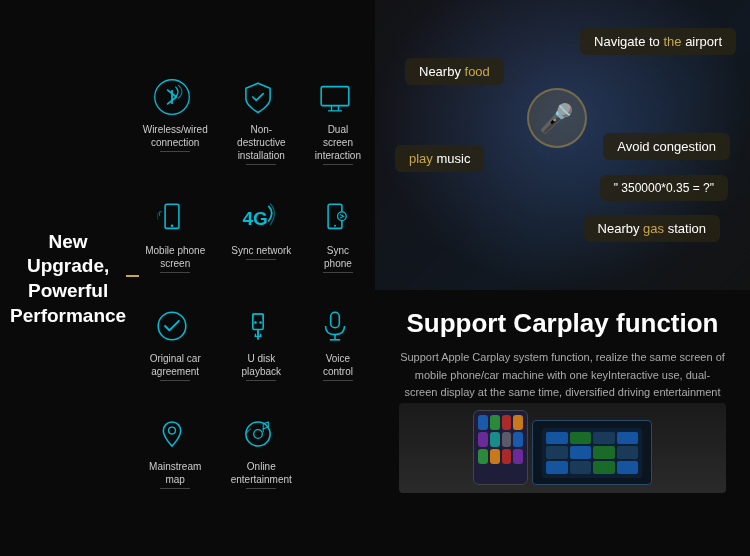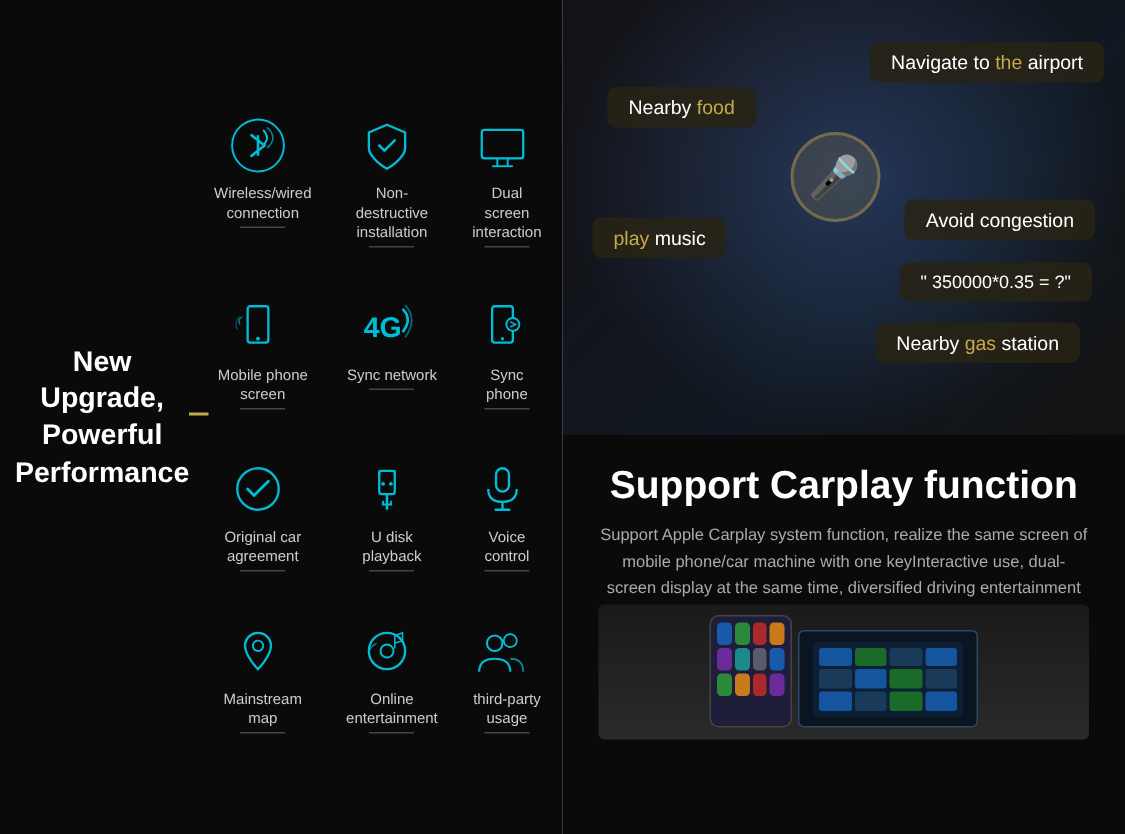--- a/index.html
+++ b/index.html
@@ -381,32 +381,20 @@
           <path d="M8 22 Q10 18 14 16" stroke="#00bcd4" stroke-width="1.2" opacity="0.6"></path>
 
           <path d="M28 10 L34 8 L34 14 L28 16 Z" stroke="#00bcd4" stroke-width="1.2" fill="none"></path>
           <line x1="28" y1="16" x2="28" y2="20" stroke="#00bcd4" stroke-width="1.2"></line>
         </svg>
       </div>
       <div class="feature-label">Online entertainment</div>
       <div class="feature-divider"></div>
     </div>
 
-    <div class="feature-item">
-      <div class="feature-icon">
-        <svg class="icon-svg" viewBox="0 0 44 44" fill="none">
-          <circle cx="16" cy="16" r="6" stroke="#00bcd4" stroke-width="1.6"></circle>
-          <circle cx="28" cy="14" r="5" stroke="#00bcd4" stroke-width="1.4"></circle>
-          <path d="M4 38 Q4 28 16 28 Q28 28 28 38" stroke="#00bcd4" stroke-width="1.6" fill="none"></path>
-          <path d="M28 28 Q38 28 38 38" stroke="#00bcd4" stroke-width="1.4" fill="none" opacity="0.7"></path>
-        </svg>
-      </div>
-      <div class="feature-label">third-party usage</div>
-      <div class="feature-divider"></div>
-    </div>
 
   </div>
 </div>
 
 <div class="right-panel">
   <div class="carplay-top">
     <div class="car-bg"></div>
 
     <div class="mic-container">
       <span class="mic-icon">🎤</span>

